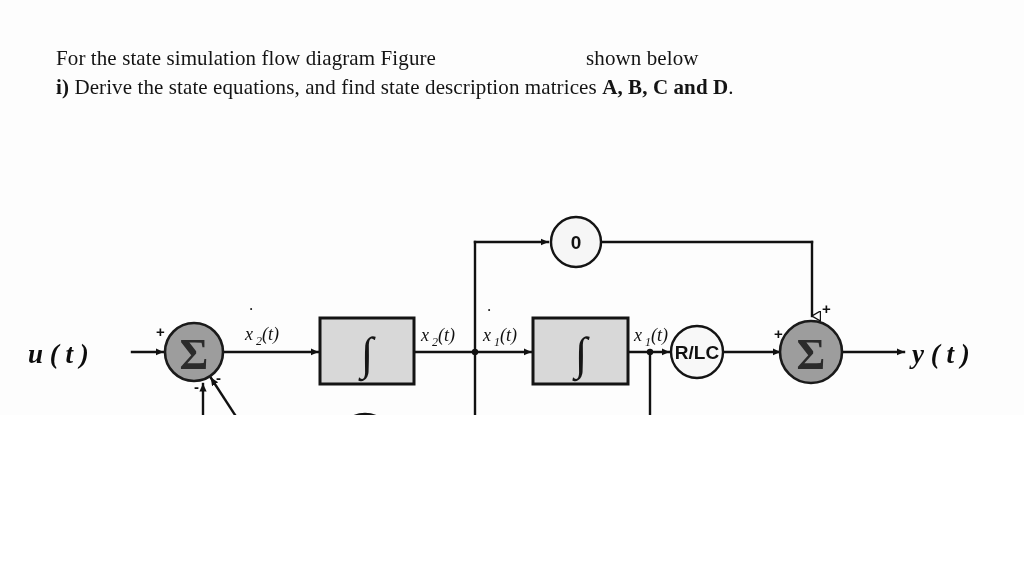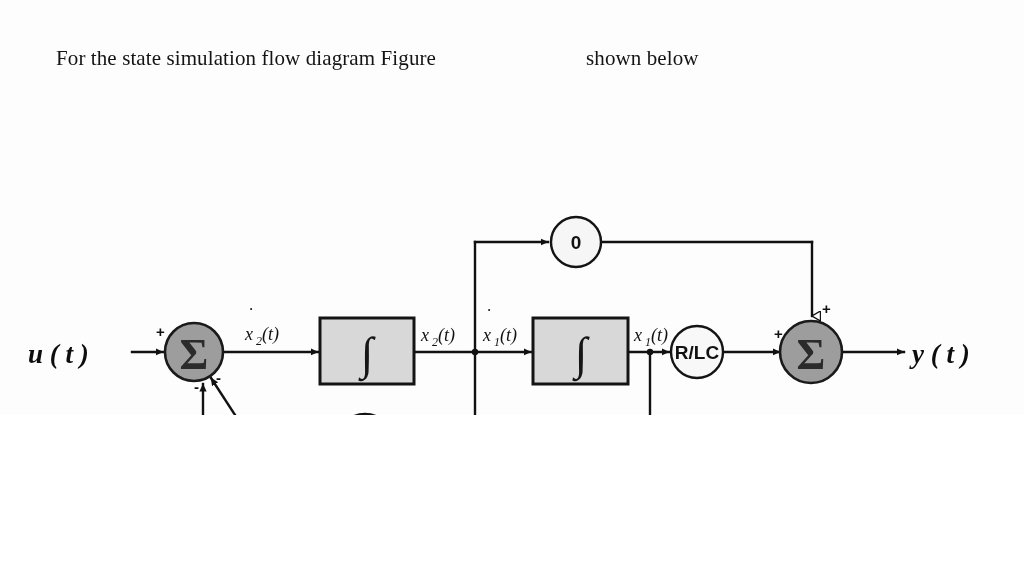--- a/index.html
+++ b/index.html
@@ -88,20 +88,21 @@
     fill: #161616;
   }
 </style>
 </head>
 <body>
 
 <div id="page">
 
   <div id="question-text">
     <div class="q-line"><span>For the state simulation flow diagram Figure</span><span class="q-gap"></span><span>shown below</span></div>
+    <div class="q-line"><span class="bold">i)</span><span> Derive the state equations, and find state description matrices </span><span class="bold">A, B, C and D</span><span>.</span></div>
   </div>
 
   <div id="diagram">
     <svg width="1024" height="583" viewBox="0 0 1024 583" xmlns="http://www.w3.org/2000/svg">
       <defs>
         <marker id="arrow" markerWidth="9" markerHeight="9" refX="7.5" refY="3.6" orient="auto" markerUnits="userSpaceOnUse">
           <path d="M0,0 L8,3.6 L0,7.2 z" fill="#111111"></path>
         </marker>
         <marker id="arrow-up" markerWidth="9" markerHeight="9" refX="7.5" refY="3.6" orient="auto" markerUnits="userSpaceOnUse">
           <path d="M0,0 L8,3.6 L0,7.2 z" fill="#111111"></path>

